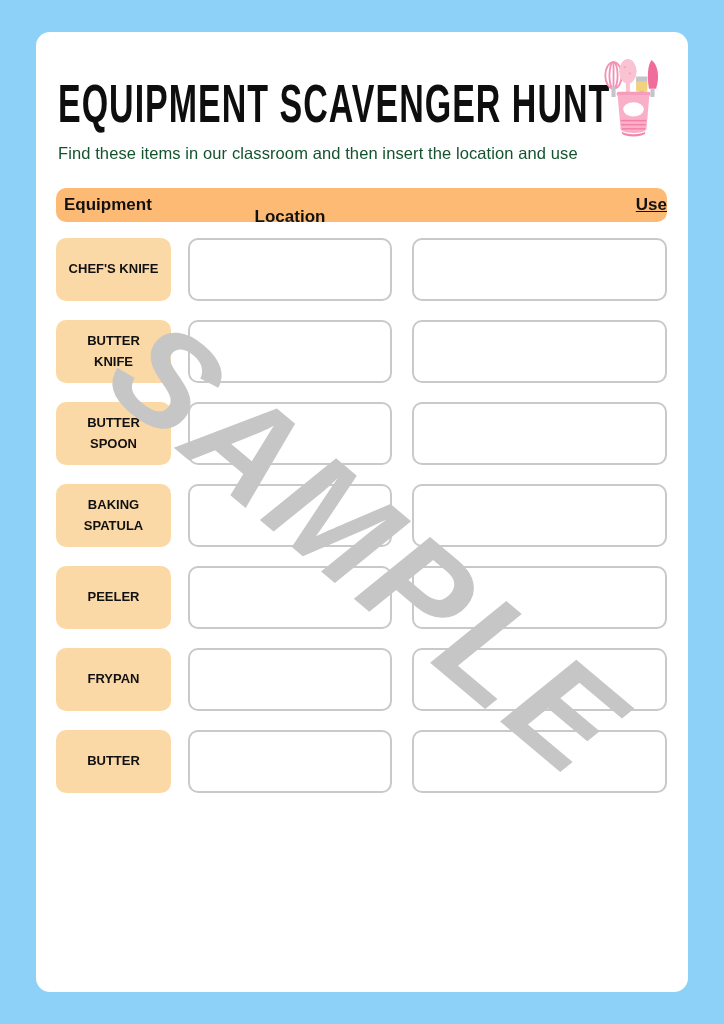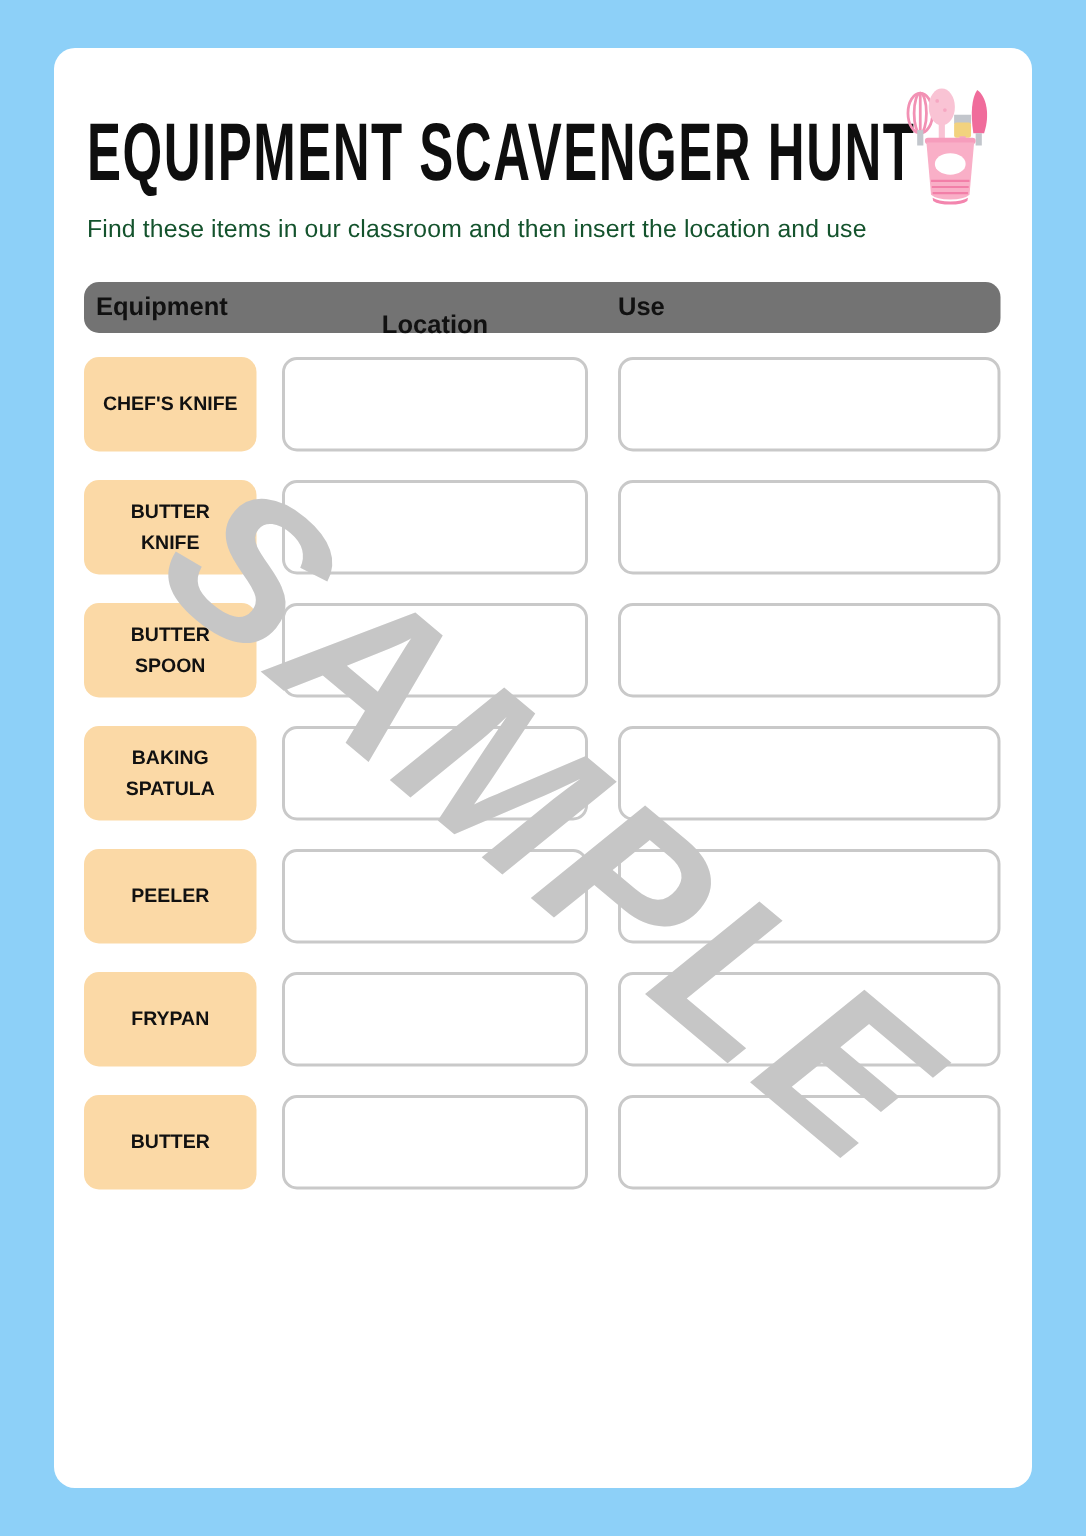--- a/index.html
+++ b/index.html
@@ -39,31 +39,31 @@
     width: 612px;
     font-size: 16.5px;
     color: #14532d;
     letter-spacing: 0.1px;
     white-space: nowrap;
   }
   .header-bar {
     position: absolute;
     left: 20px; top: 156px;
     width: 611px; height: 34px;
-    background: #737373;
+    background: #fdba74;
     border-radius: 10px;
     display: flex;
     align-items: center;
     font-weight: 700;
     font-size: 17px;
     color: #111111;
   }
   .hdr-equipment { width: 115px; margin-right: 17px; padding-left: 8px; text-align: left; }
   .hdr-location  { width: 204px; margin-right: 20px; text-align: center; margin-top: 24px; }
-  .hdr-use       { width: 255px; text-align: left; }
+  .hdr-use       { width: 255px; text-align: right; text-decoration: underline; }
 
   .rows {
     position: absolute;
     left: 20px; top: 206px;
     width: 611px;
   }
   .row {
     display: flex;
     height: 63px;
     margin-bottom: 19px;

